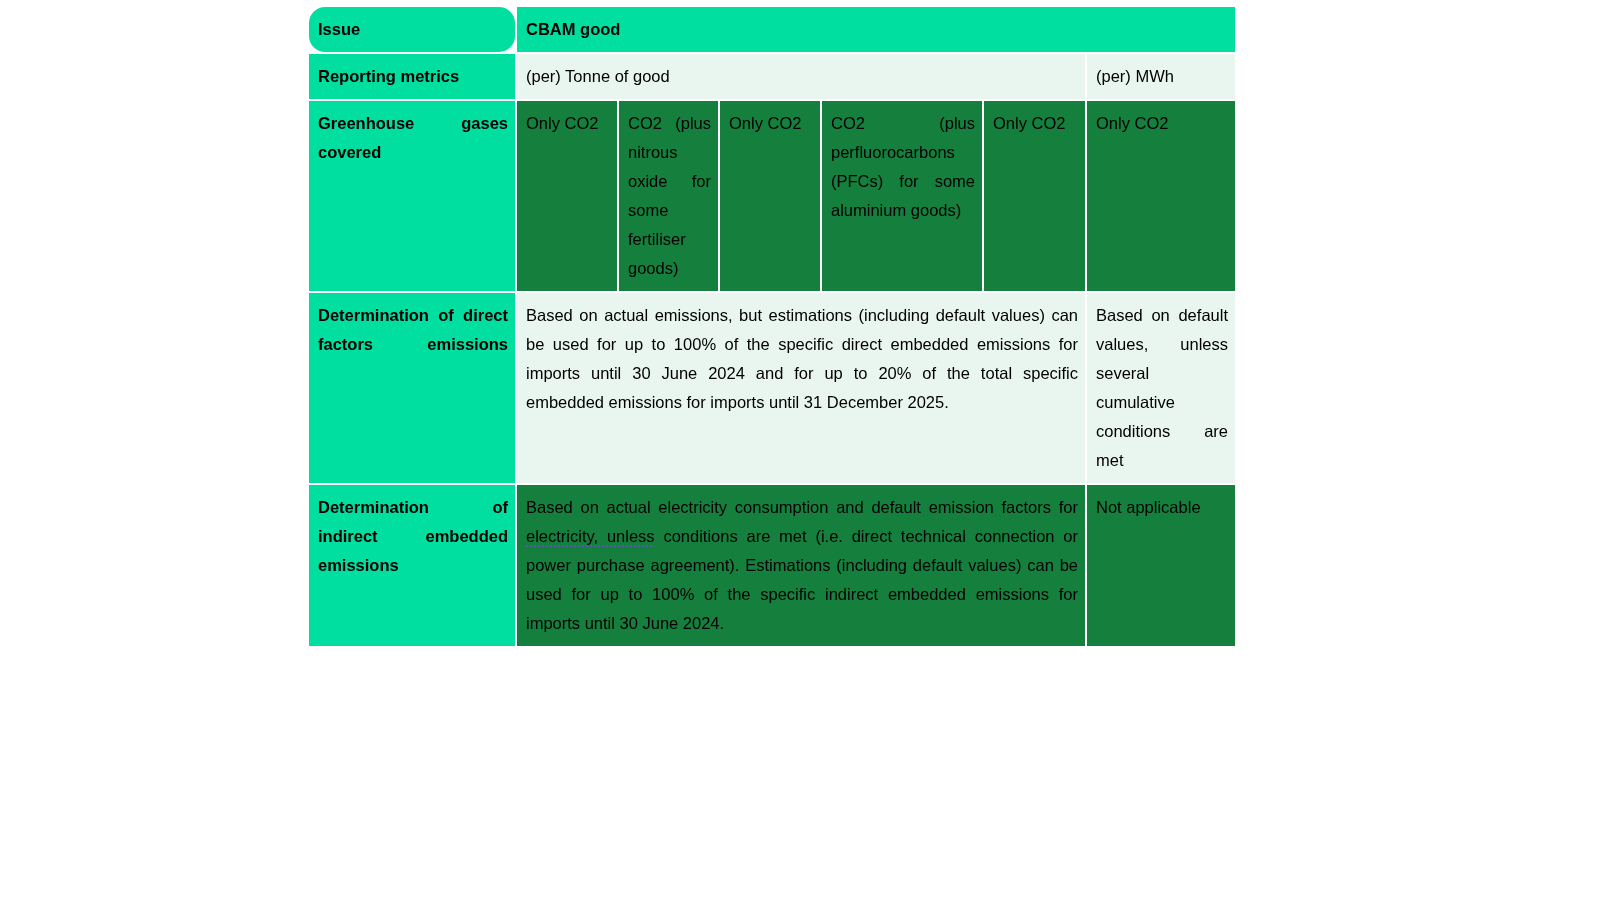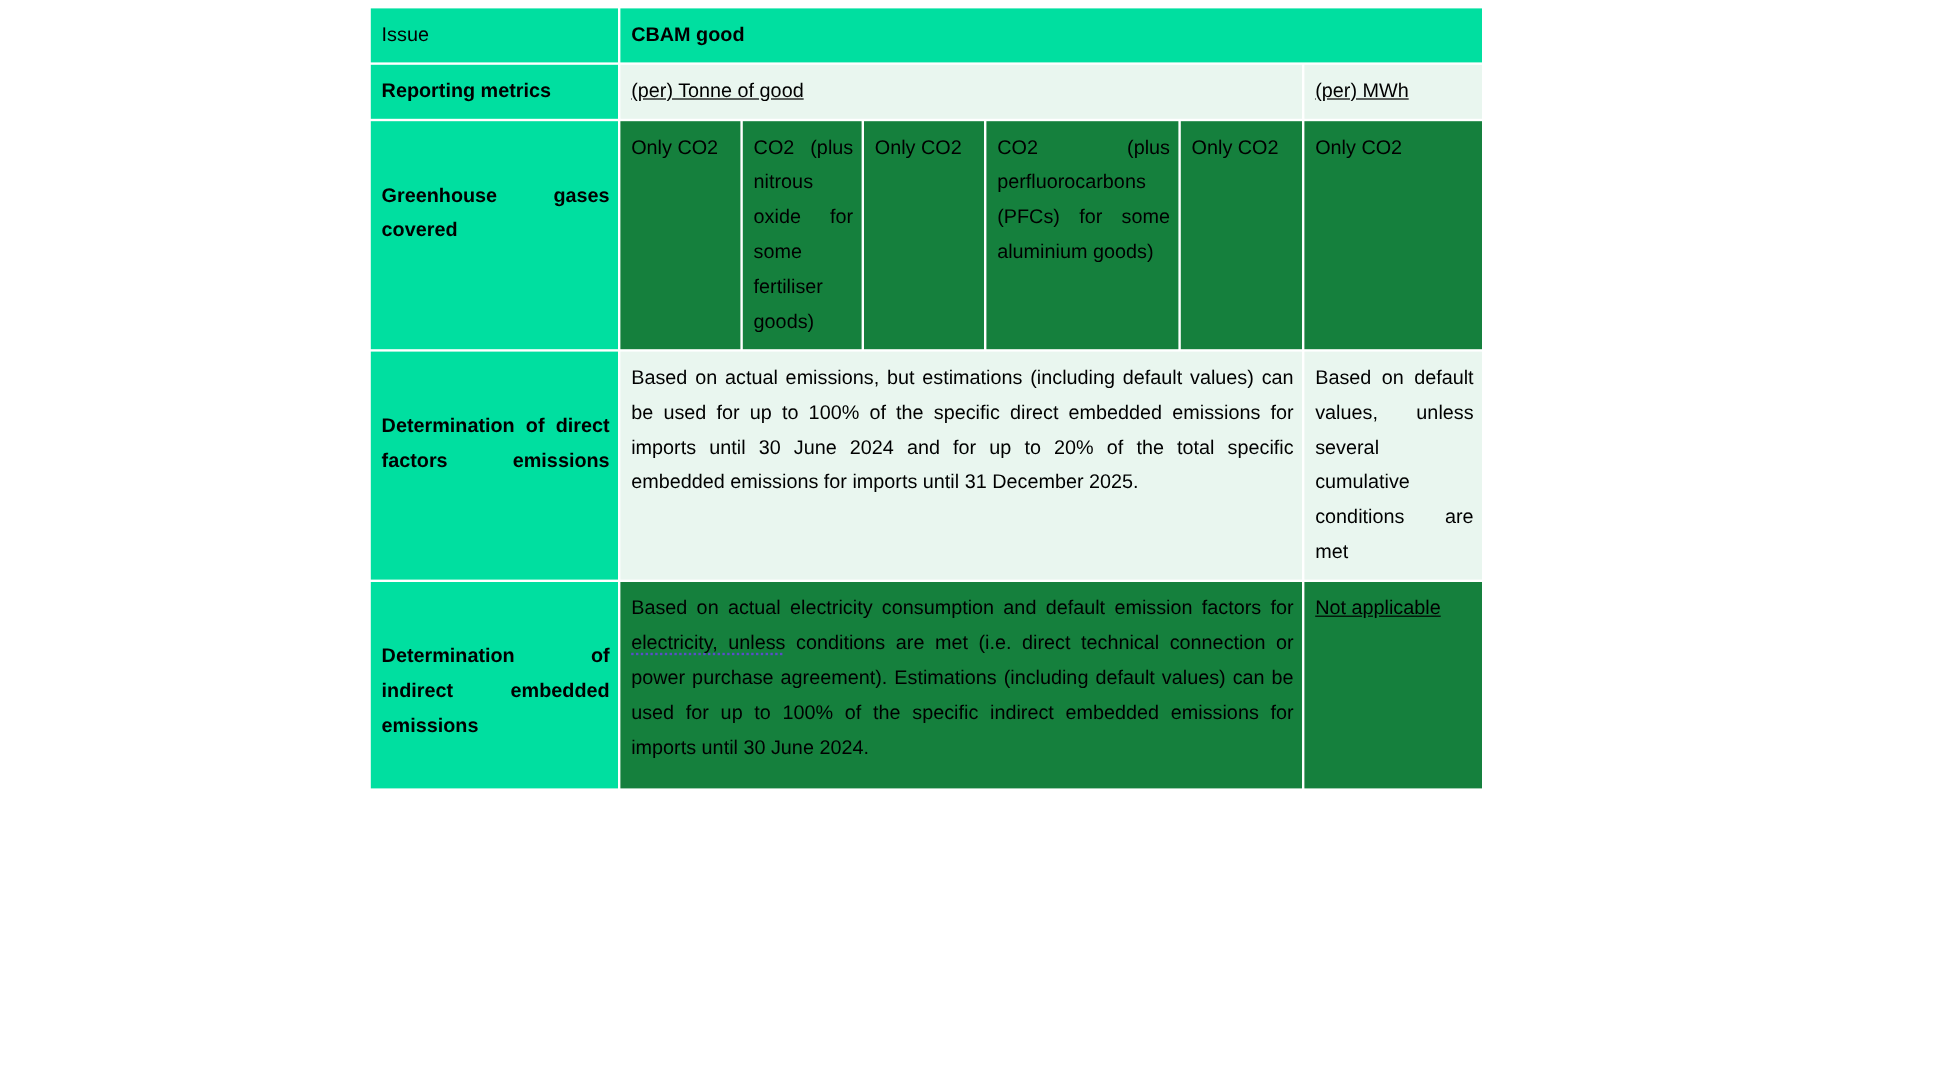--- a/index.html
+++ b/index.html
@@ -48,44 +48,43 @@
     text-align: justify;
     text-justify: inter-word;
   }
   
   td.band-head {
     background: #00dfa0;
     color: #ffffff;
     font-weight: bold;
     text-align: left;
   }
-  td.band-head.lbl { font-weight: normal; }
+  td.band-head.lbl { font-weight: bold; border-radius: 16px; }
   
   td.colname {
     background: #cdebdd;
     color: #000000;
     text-align: left;
     line-height: 26px;
   }
   
   td.tint-a { background: #e9f6ef; }
   td.tint-b { background: #15803d; }
-  td.plain { text-align: left; text-decoration: underline; }
+  td.plain { text-align: left; }
   
   .jpara {
     display: block;
     text-align: justify;
     text-justify: inter-word;
   }
   
   .jfull {
     display: block;
     text-align: justify;
     text-justify: inter-word;
-    margin-top: 40px;
   }
   .jfull::after {
     content: "";
     display: inline-block;
     width: 100%;
     height: 0;
   }
   .squiggle {
     text-decoration: underline;
     text-decoration-style: dotted;

